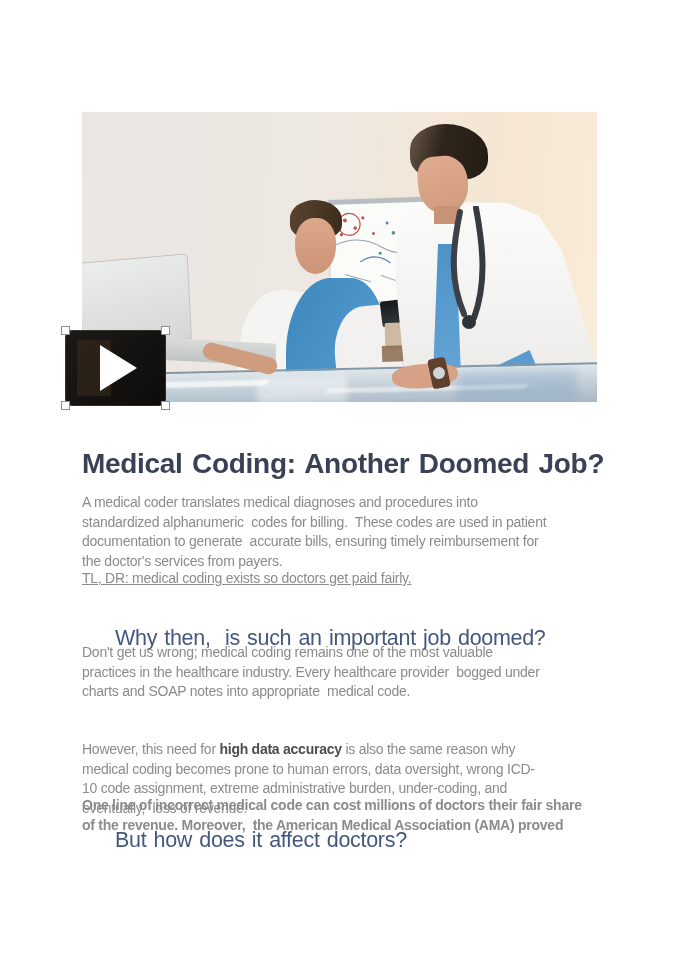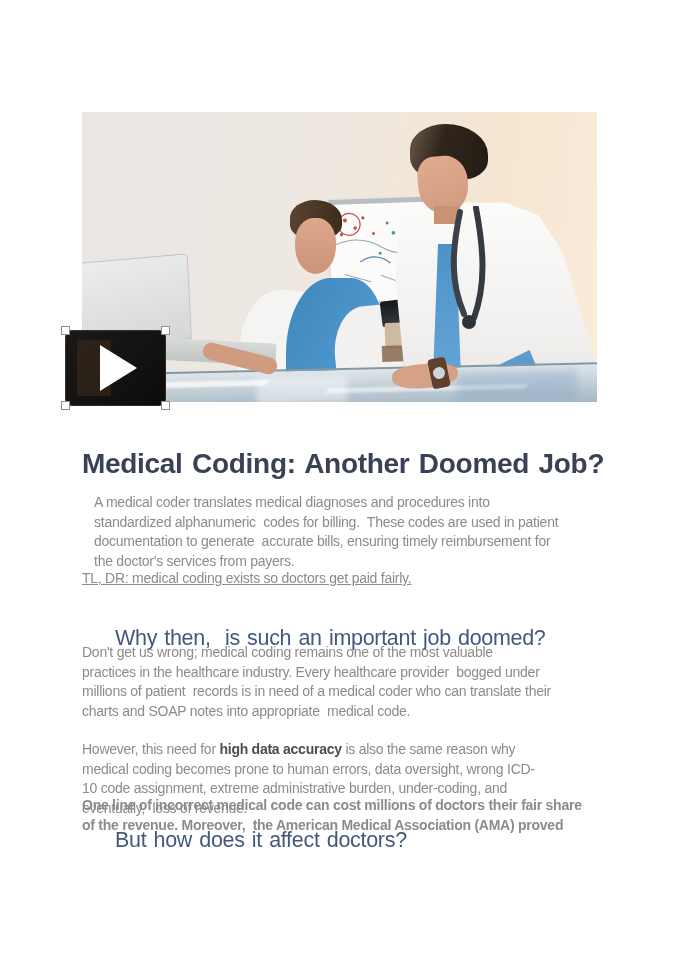--- a/index.html
+++ b/index.html
@@ -69,21 +69,21 @@
 
   
   .abs { position:absolute; left:82px; width:530px; }
   .title { top:429px; font-size:28px; line-height:31px; font-weight:bold; color:#3a4156;
            letter-spacing:-0.3px; word-spacing:2px; white-space:pre; }
   .heading { font-size:21.5px; line-height:27px; font-weight:400; color:#44587e;
              letter-spacing:-0.3px; word-spacing:1.5px; white-space:pre;margin-left:33px; }
   .h1a { top:607px; } .h2b { top:809px; }
   .body { font-size:14px; line-height:19.5px; color:#8b8b8b; letter-spacing:-0.25px; }
   .body .t-line { white-space:pre; }
-  .p-intro { top:493px;margin-left:12px; } .p-tldr { top:569px;text-decoration:underline; } .p-doomed { top:643px; }
+  .p-intro { top:493px; } .p-tldr { top:569px;text-decoration:underline; } .p-doomed { top:643px; }
   .p-however { top:724px;margin-top:16px; } .p-affect { top:796px;font-weight:bold; }
   .bold-em { font-weight:bold; color:#4d4d4d; }
 </style>
 </head>
 <body>
 
 <div class="page">
 
   <div class="hero">
     <div class="whiteboard">
@@ -166,21 +166,20 @@
 
   <div class="abs body p-tldr">
     <div class="t-line">TL, DR: medical coding exists so doctors get paid fairly.</div>
   </div>
 
   <h2 class="abs heading h1a">Why then,  is such an important job doomed?</h2>
 
   <div class="abs body p-doomed">
     <div class="t-line">Don't get us wrong; medical coding remains one of the most valuable</div>
     <div class="t-line">practices in the healthcare industry. Every healthcare provider  bogged under</div>
-    <div class="t-line">millions of patient  records is in need of a medical coder who can translate their</div>
     <div class="t-line">charts and SOAP notes into appropriate  medical code.</div>
   </div>
 
   <div class="abs body p-however">
     <div class="t-line"><span>However, this need for </span><span class="bold-em">high data accuracy</span><span> is also the same reason why</span></div>
     <div class="t-line">medical coding becomes prone to human errors, data oversight, wrong ICD-</div>
     <div class="t-line">10 code assignment, extreme administrative burden, under-coding, and</div>
     <div class="t-line">eventually,  loss of revenue.</div>
   </div>
 

